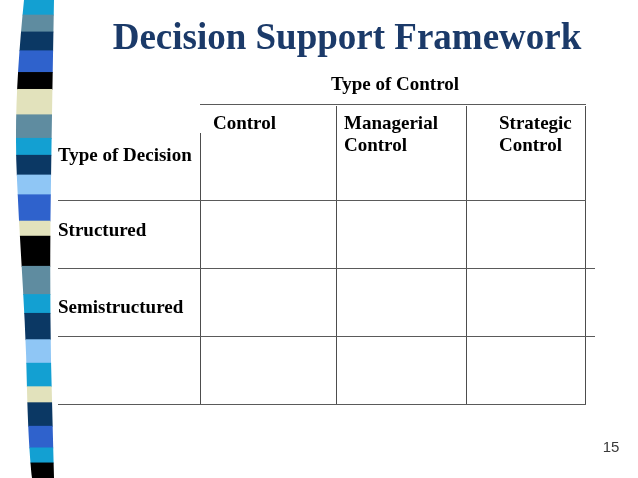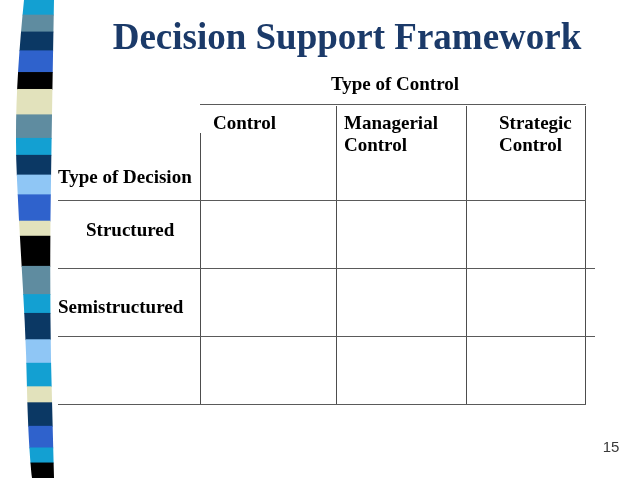--- a/index.html
+++ b/index.html
@@ -190,38 +190,38 @@
     <div class="rule-v" style="left:336px; top:106px; height:298px;"></div>
     <div class="rule-v" style="left:466px; top:106px; height:298px;"></div>
     <div class="rule-v" style="left:585px; top:106px; height:298px;"></div>
 
     <div class="rule-h" style="left:200px; top:104px; width:386px;"></div>
     <div class="rule-h" style="left:58px; top:200px; width:528px;"></div>
     <div class="rule-h" style="left:58px; top:268px; width:537px;"></div>
     <div class="rule-h" style="left:58px; top:336px; width:537px;"></div>
     <div class="rule-h" style="left:58px; top:404px; width:528px;"></div>
 
-    <div class="row-label" style="top:144px;margin-top:22px;">
+    <div class="row-label" style="top:144px;">
       <span class="w2">Type of</span>
       <span class="w2">Decision</span>
     </div>
 
     <div class="col-head" style="left:213px;">
       <span class="w2">Control</span>
     </div>
     <div class="col-head" style="left:344px;">
       <span class="w2">Managerial</span>
       <span class="w2">Control</span>
     </div>
     <div class="col-head" style="left:475px;margin-left:24px;">
       <span class="w2">Strategic</span>
       <span class="w2">Control</span>
     </div>
 
-    <div class="row-label" style="top:219px;margin-left:28px;">Structured</div>
+    <div class="row-label" style="top:219px;">Structured</div>
     <div class="row-label" style="top:296px;">Semistructured</div>
 
     <div class="body-cell" style="left:201px; top:201px; width:134px; height:66px;"></div>
     <div class="body-cell" style="left:337px; top:201px; width:128px; height:66px;"></div>
     <div class="body-cell" style="left:467px; top:201px; width:117px; height:66px;"></div>
 
     <div class="body-cell" style="left:201px; top:269px; width:134px; height:66px;"></div>
     <div class="body-cell" style="left:337px; top:269px; width:128px; height:66px;"></div>
     <div class="body-cell" style="left:467px; top:269px; width:117px; height:66px;"></div>
 

